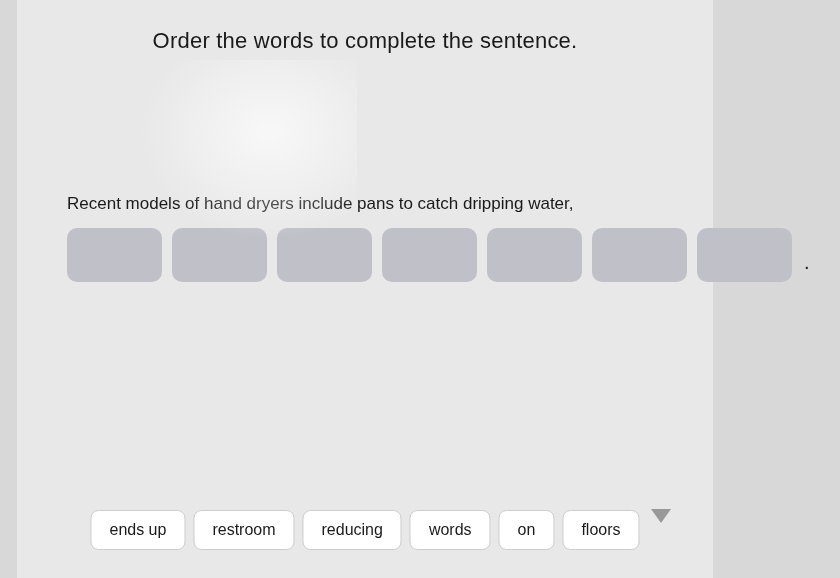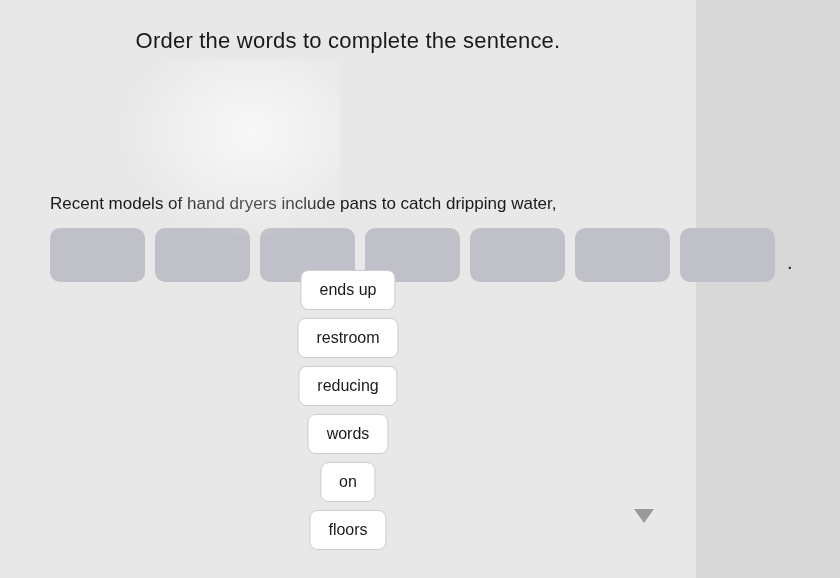--- a/index.html
+++ b/index.html
@@ -17,20 +17,21 @@
       position: relative;
     }
 
     .main-container {
       width: 696px;
       height: 578px;
       background: #e8e8e8;
       position: relative;
       display: flex;
       flex-direction: column;
+      margin-left: 17px;
     }
 
     
     .spotlight {
       position: absolute;
       top: 60px;
       left: 120px;
       width: 220px;
       height: 180px;
       background: radial-gradient(ellipse at 60% 40%, rgba(255,255,255,0.7) 0%, rgba(255,255,255,0.3) 40%, transparent 70%);
@@ -81,21 +82,21 @@
       align-self: flex-end;
       padding-bottom: 8px;
     }
 
     .word-bank {
       position: absolute;
       bottom: 28px;
       left: 50%;
       transform: translateX(-50%);
       display: flex;
-      flex-direction: column;
+      flex-direction: row;
       gap: 8px;
       align-items: center;
     }
 
     .word-chip {
       background: #ffffff;
       border: 1.5px solid #cccccc;
       border-radius: 8px;
       padding: 10px 18px;
       font-size: 16px;

